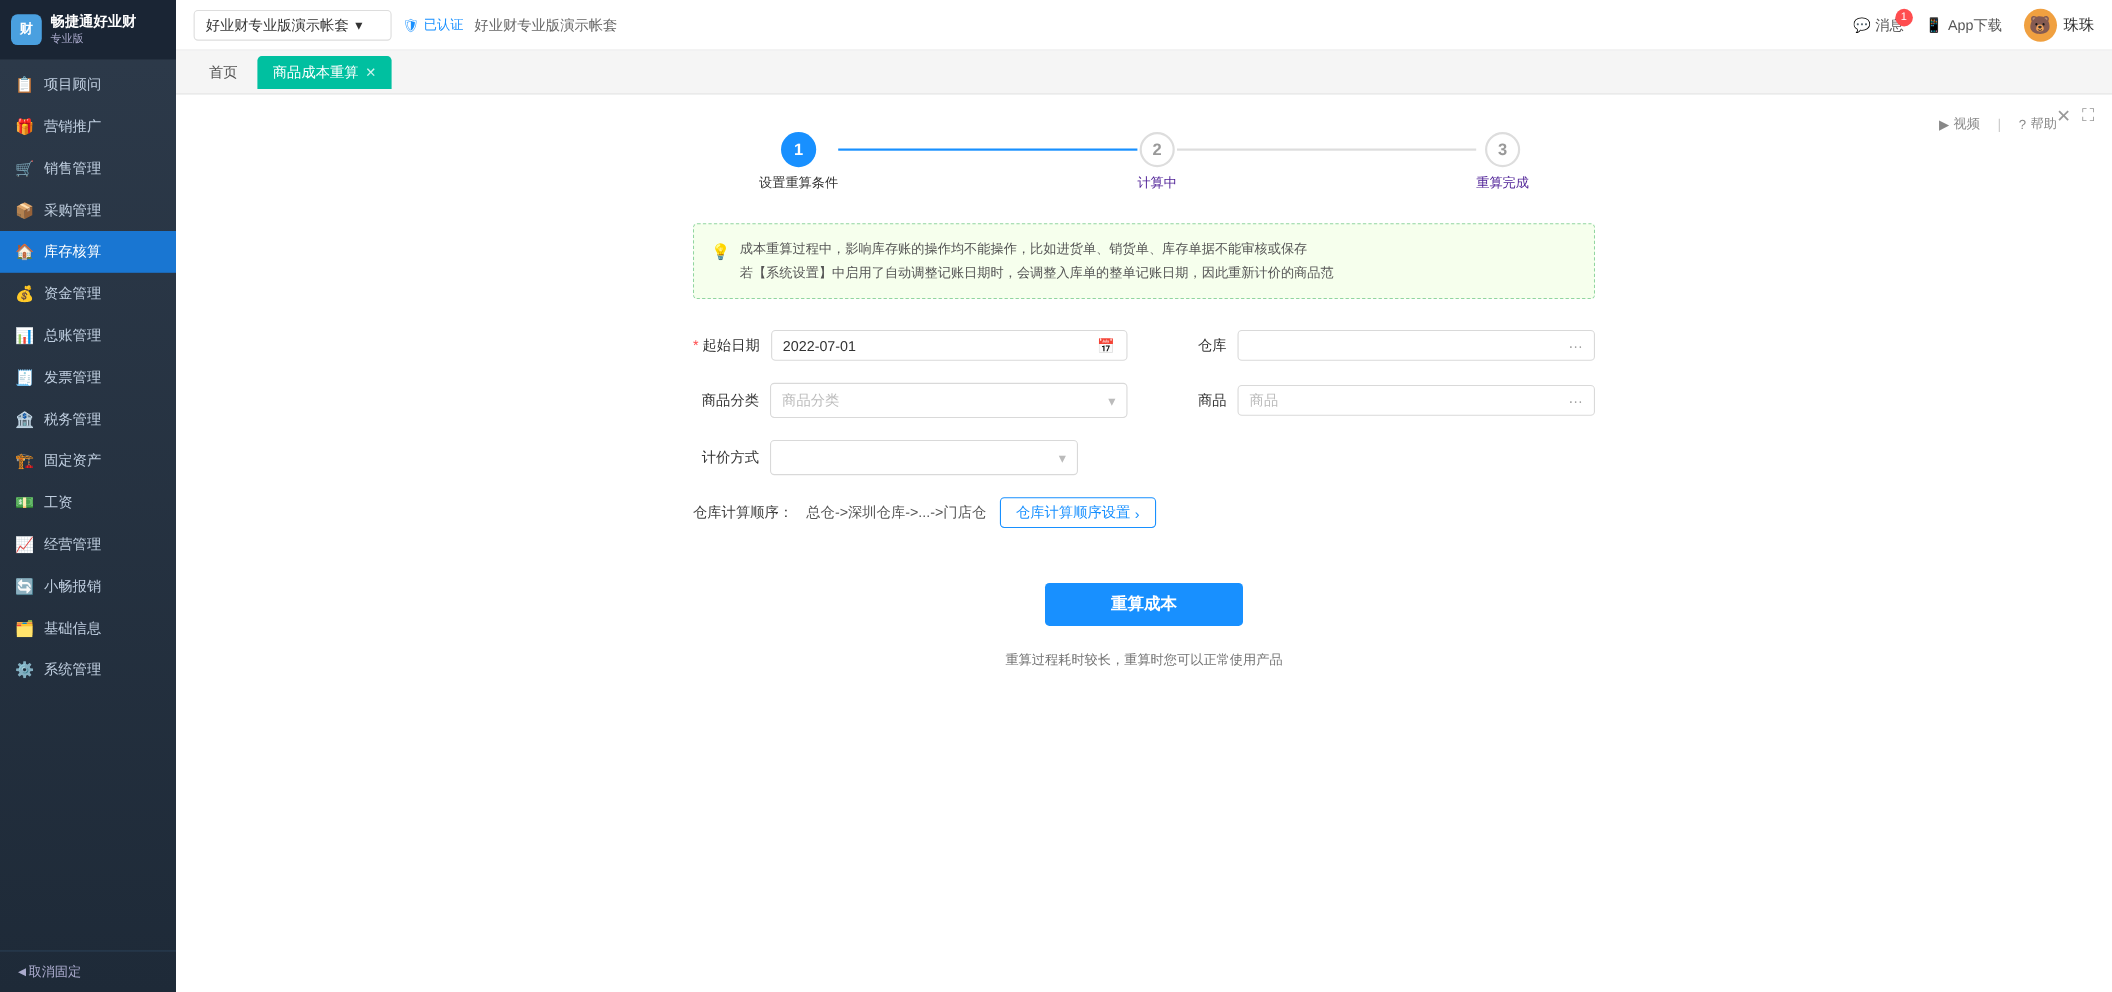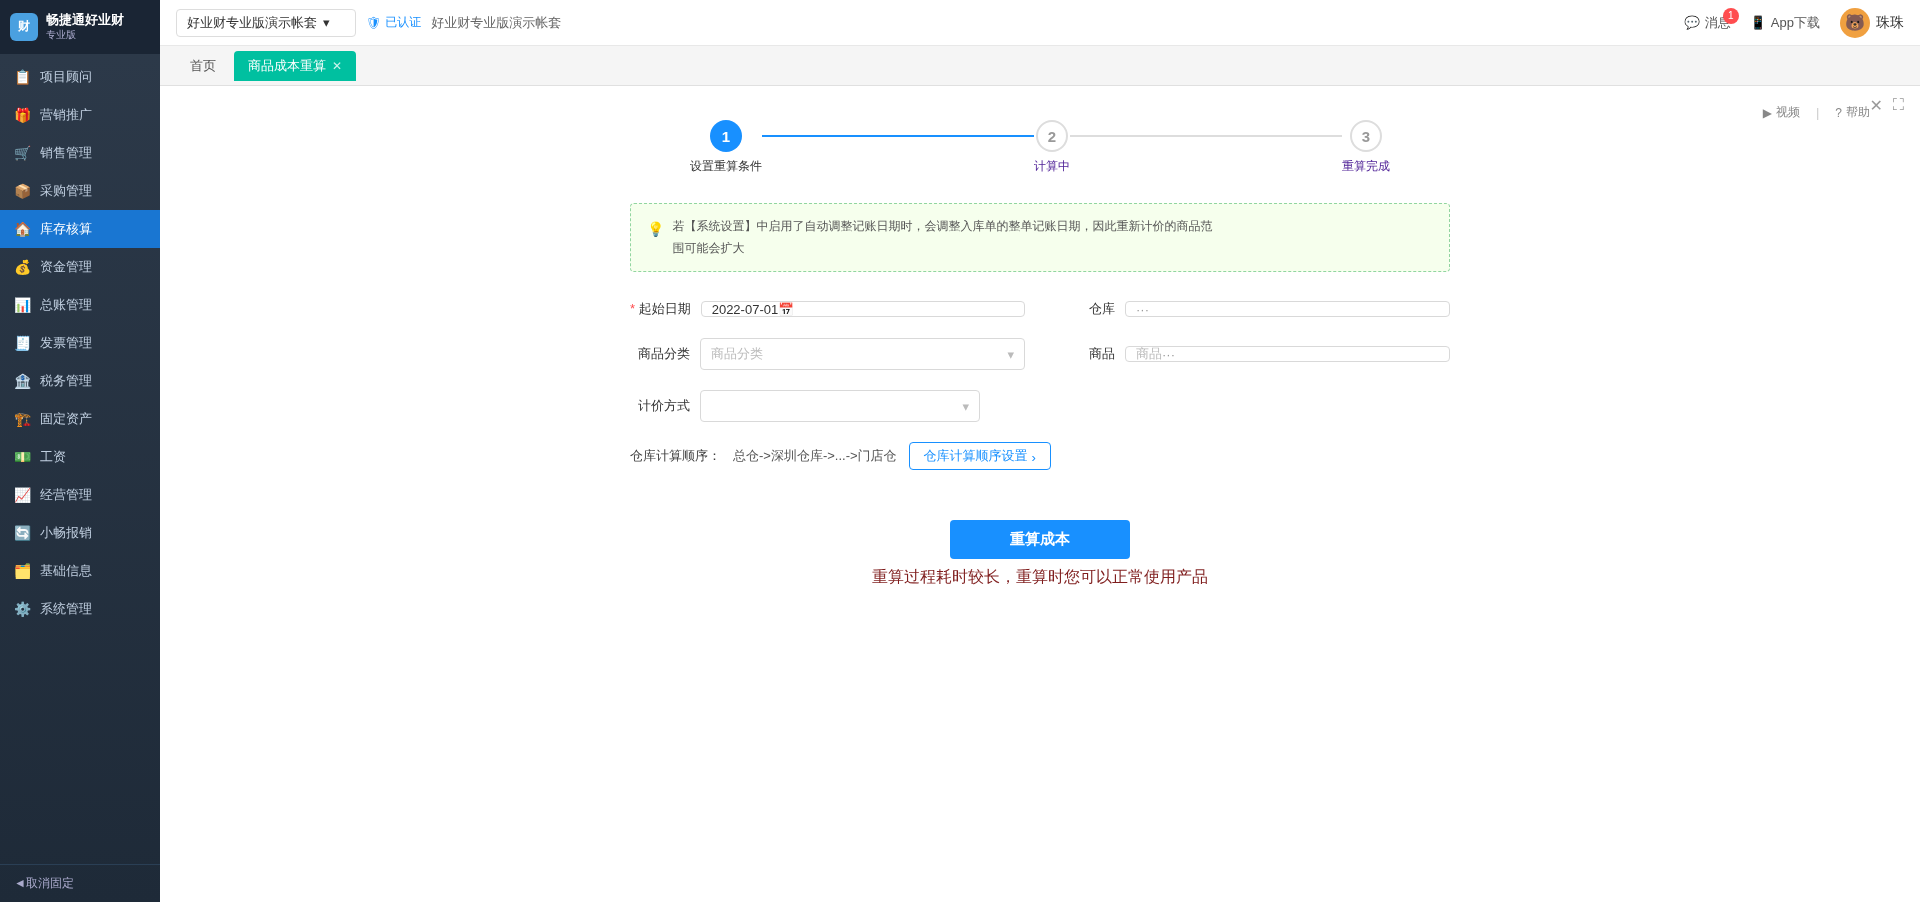--- a/index.html
+++ b/index.html
@@ -182,22 +182,22 @@
     .form-label {
       color: #333; font-size: 13px; white-space: nowrap; min-width: 60px;
       text-align: right;
     }
     .form-label.required::before {
       content: '* '; color: #ff4d4f;
     }
     .form-control {
       flex: 1; border: 1px solid #d9d9d9; border-radius: 4px; padding: 6px 10px;
       font-size: 13px; color: #333; background: #fff;
-      display: flex; align-items: center; justify-content: flex-start;
-      min-width: 220px; height: 16px; cursor: pointer;
+      display: flex; align-items: center; justify-content: space-between;
+      min-width: 220px; height: 28px; cursor: pointer;
     }
     .form-control-icon { color: #999; font-size: 13px; }
     .form-select {
       flex: 1; border: 1px solid #d9d9d9; border-radius: 4px; padding: 6px 10px;
       font-size: 13px; color: #bbb; background: #fff;
       display: flex; align-items: center; justify-content: space-between;
       min-width: 220px; height: 32px; cursor: pointer;
     }
     .form-select-text { color: #bbb; }
     .warehouse-order {
@@ -215,21 +215,21 @@
     
     .submit-area {
       text-align: center; margin-top: 30px;
     }
     .btn-primary {
       background: #1890ff; color: #fff; border: none;
       border-radius: 4px; padding: 10px 60px; font-size: 15px; cursor: pointer;
       font-weight: bold;
       margin-top: 20px;
     }
-    .submit-hint { color: #7f1d1d; font-size: 16px; margin-top: 8px; }
+    .submit-hint { color: #737373; font-size: 12px; margin-top: 23px; }
 
     
     .content::-webkit-scrollbar { width: 6px; }
     .content::-webkit-scrollbar-thumb { background: #ccc; border-radius: 3px; }
   </style>
 </head>
 <body>
 
 <div class="sidebar">
   <div class="sidebar-logo">
@@ -380,22 +380,22 @@
           <div class="step">
             <div class="step-circle inactive">3</div>
             <div class="step-label inactive-label">重算完成</div>
           </div>
         </div>
       </div>
 
       <div class="info-box">
         <span class="info-box-icon">💡</span>
         <div>
+          <div>成本重算过程中，影响库存账的操作均不能操作，比如进货单、销货单、库存单据不能审核或保存</div>
           <div>若【系统设置】中启用了自动调整记账日期时，会调整入库单的整单记账日期，因此重新计价的商品范</div>
-          <div>围可能会扩大</div>
         </div>
       </div>
 
       <div class="form-section">
 
         <div class="form-row">
           <div class="form-group">
             <span class="form-label required">起始日期</span>
             <div class="form-control">
               <span>2022-07-01</span>

